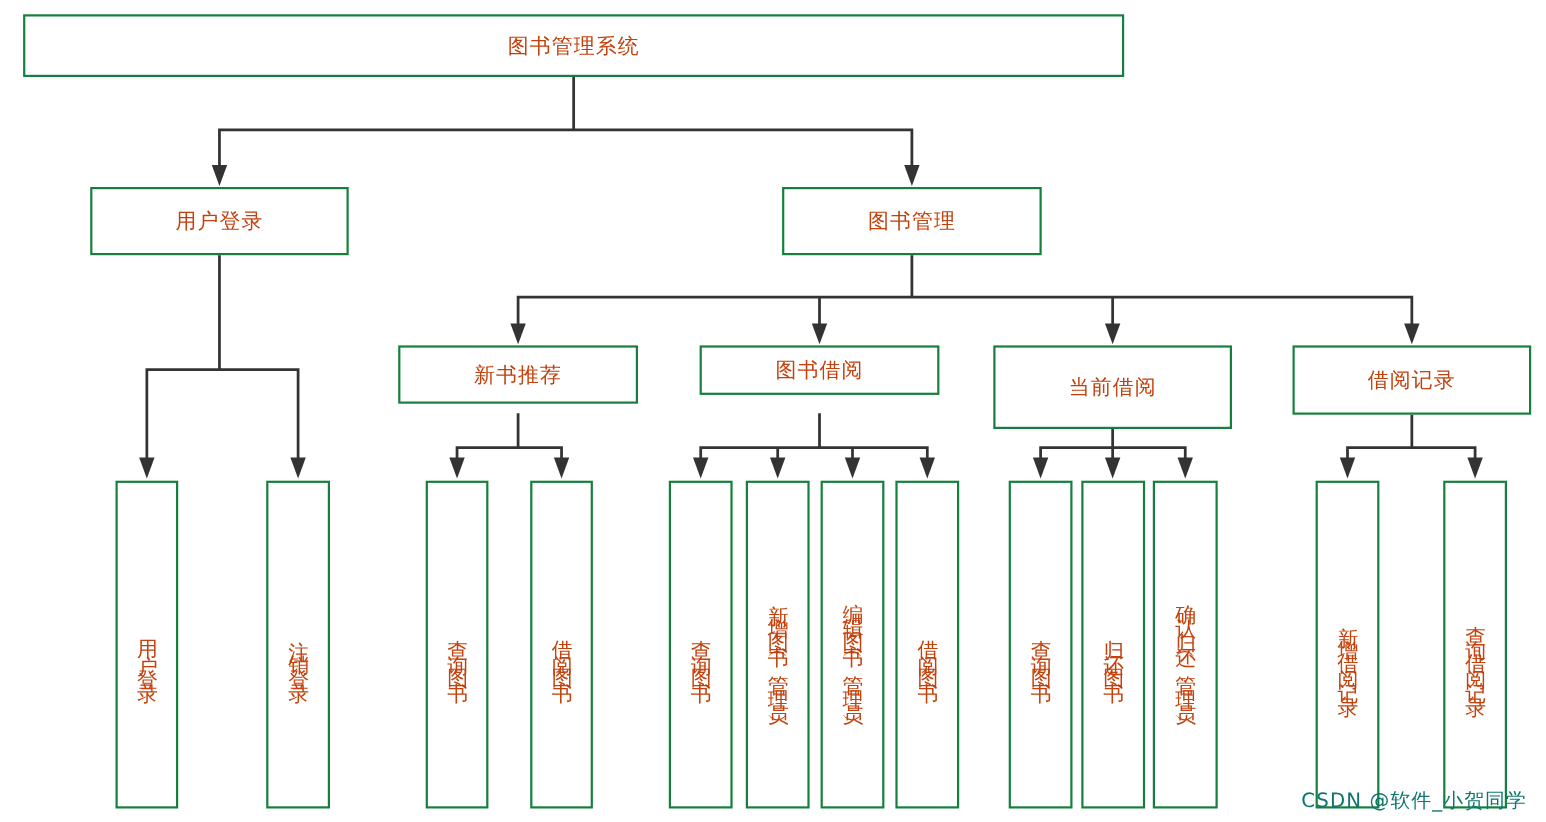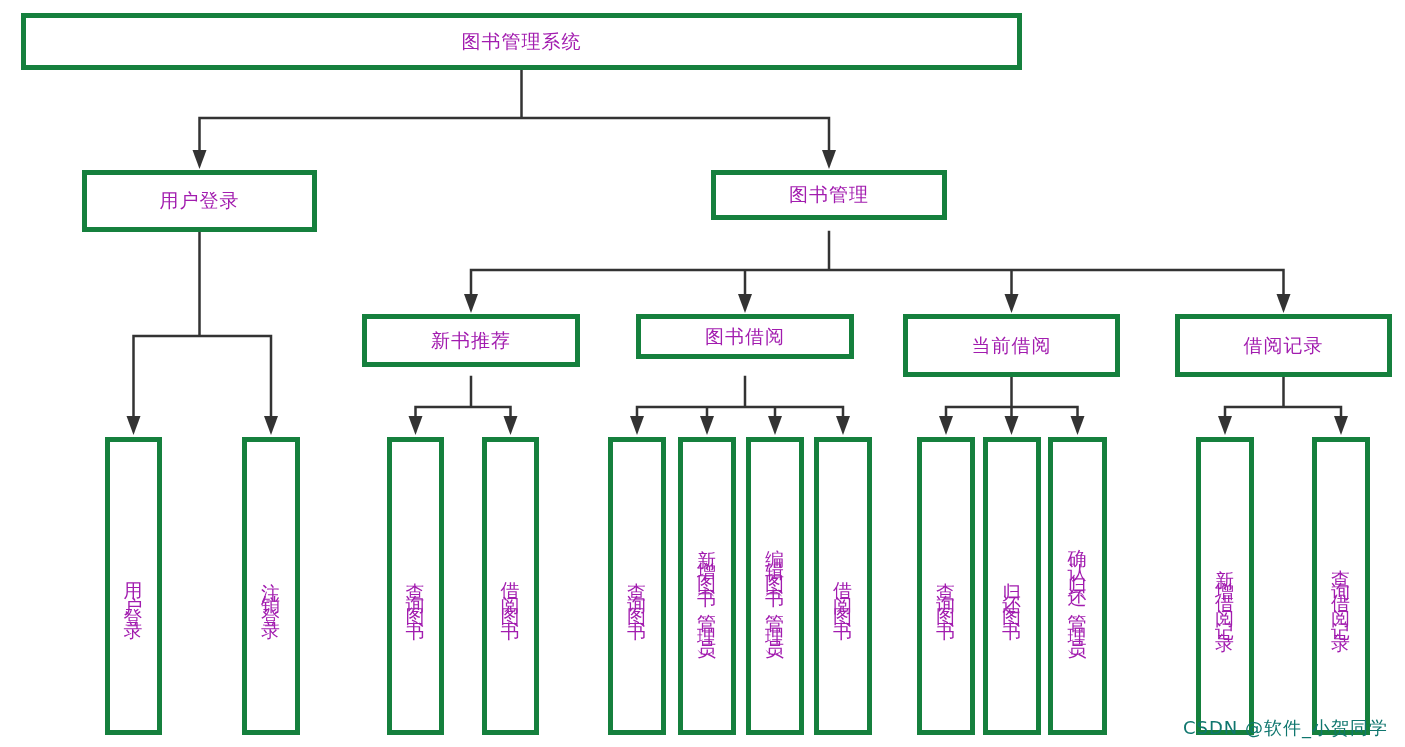--- a/index.html
+++ b/index.html
@@ -14,25 +14,25 @@
   .wires {
     position: absolute;
     left: 0; top: 0;
     width: 1405px; height: 747px;
     pointer-events: none;
   }
   .node {
     position: absolute;
     box-sizing: border-box;
     background: #ffffff;
-    border: 5px solid #15803d;
+    border: 2px solid #15803d;
     display: flex;
     align-items: center;
     justify-content: center;
-    color: #a21caf;
+    color: #c2410c;
   }
   .hlabel {
     font-size: 19px;
     letter-spacing: 1px;
     white-space: nowrap;
   }
   .leaf { top: 437px; height: 298px; }
   .vlabel {
     writing-mode: vertical-lr;
     text-orientation: mixed;
@@ -115,31 +115,31 @@
     </g>
   </svg>
 
   <div class="node" style="left:21px; top:13px; width:1001px; height:57px">
     <span class="hlabel">图书管理系统</span>
   </div>
 
   <div class="node" style="left:82px; top:170px; width:235px; height:62px">
     <span class="hlabel">用户登录</span>
   </div>
-  <div class="node" style="left:711px; top:170px; width:236px; height:50px">
+  <div class="node" style="left:711px; top:170px; width:236px; height:62px">
     <span class="hlabel">图书管理</span>
   </div>
 
   <div class="node" style="left:362px; top:314px; width:218px; height:53px">
     <span class="hlabel">新书推荐</span>
   </div>
   <div class="node" style="left:636px; top:314px; width:218px; height:45px">
     <span class="hlabel">图书借阅</span>
   </div>
-  <div class="node" style="left:903px; top:314px; width:217px; height:63px">
+  <div class="node" style="left:903px; top:314px; width:217px; height:76px">
     <span class="hlabel">当前借阅</span>
   </div>
   <div class="node" style="left:1175px; top:314px; width:217px; height:63px">
     <span class="hlabel">借阅记录</span>
   </div>
 
   <div class="node leaf" style="left:105px; width:57px">
     <span class="vlabel">用户登录</span>
   </div>
   <div class="node leaf" style="left:242px; width:58px">

